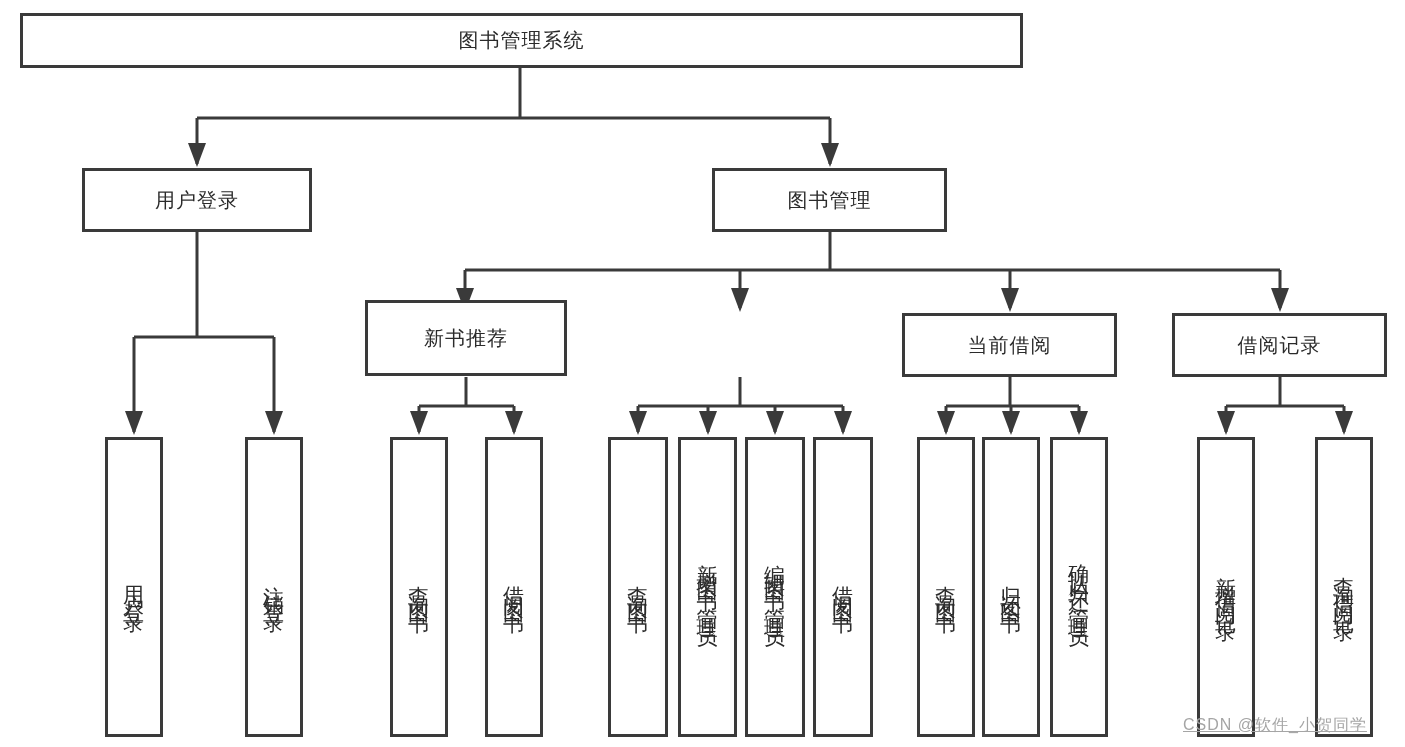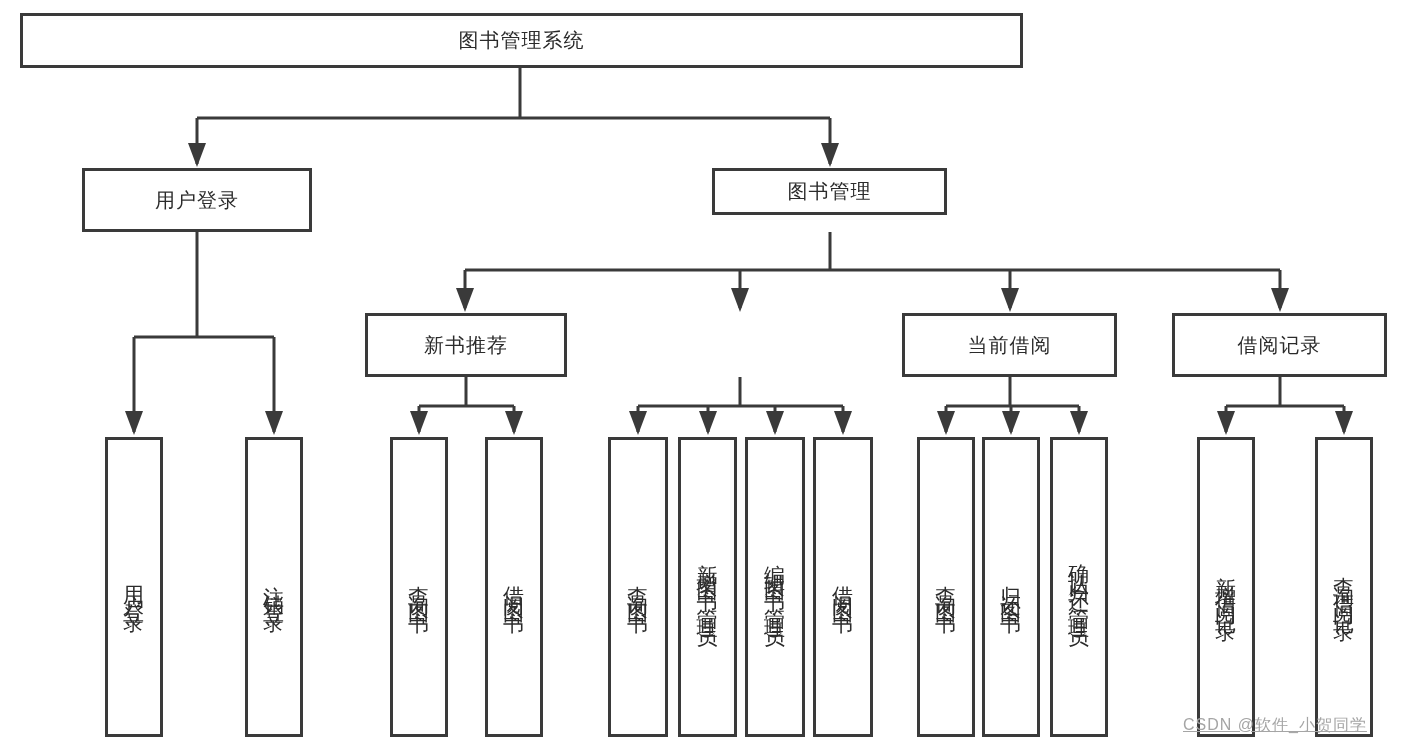--- a/index.html
+++ b/index.html
@@ -93,23 +93,23 @@
       <polygon points="1070,411 1088,411 1079,435"></polygon>
 
       <polygon points="1217,411 1235,411 1226,435"></polygon>
       <polygon points="1335,411 1353,411 1344,435"></polygon>
     </g>
   </svg>
 
   <div class="node h-node" style="left:20px;top:13px;width:1003px;height:55px">图书管理系统</div>
 
   <div class="node h-node" style="left:82px;top:168px;width:230px;height:64px">用户登录</div>
-  <div class="node h-node" style="left:712px;top:168px;width:235px;height:47px">图书管理</div>
+  <div class="node h-node" style="left:712px;top:168px;width:235px;height:64px">图书管理</div>
 
-  <div class="node h-node" style="left:365px;top:313px;width:202px;height:64px">新书推荐</div>
+  <div class="node h-node" style="left:365px;top:300px;width:202px;height:76px">新书推荐</div>
   <div class="node h-node" style="left:1172px;top:313px;width:215px;height:64px">借阅记录</div>
   <div class="node h-node" style="left:902px;top:313px;width:215px;height:64px">当前借阅</div>
 
   <div class="node v-node" style="left:105px;top:437px;width:58px;height:300px">用户登录</div>
   <div class="node v-node" style="left:245px;top:437px;width:58px;height:300px">注销登录</div>
 
   <div class="node v-node" style="left:390px;top:437px;width:58px;height:300px">查询图书</div>
   <div class="node v-node" style="left:485px;top:437px;width:58px;height:300px">借阅图书</div>
 
   <div class="node v-node" style="left:608px;top:437px;width:60px;height:300px">查询图书</div>

